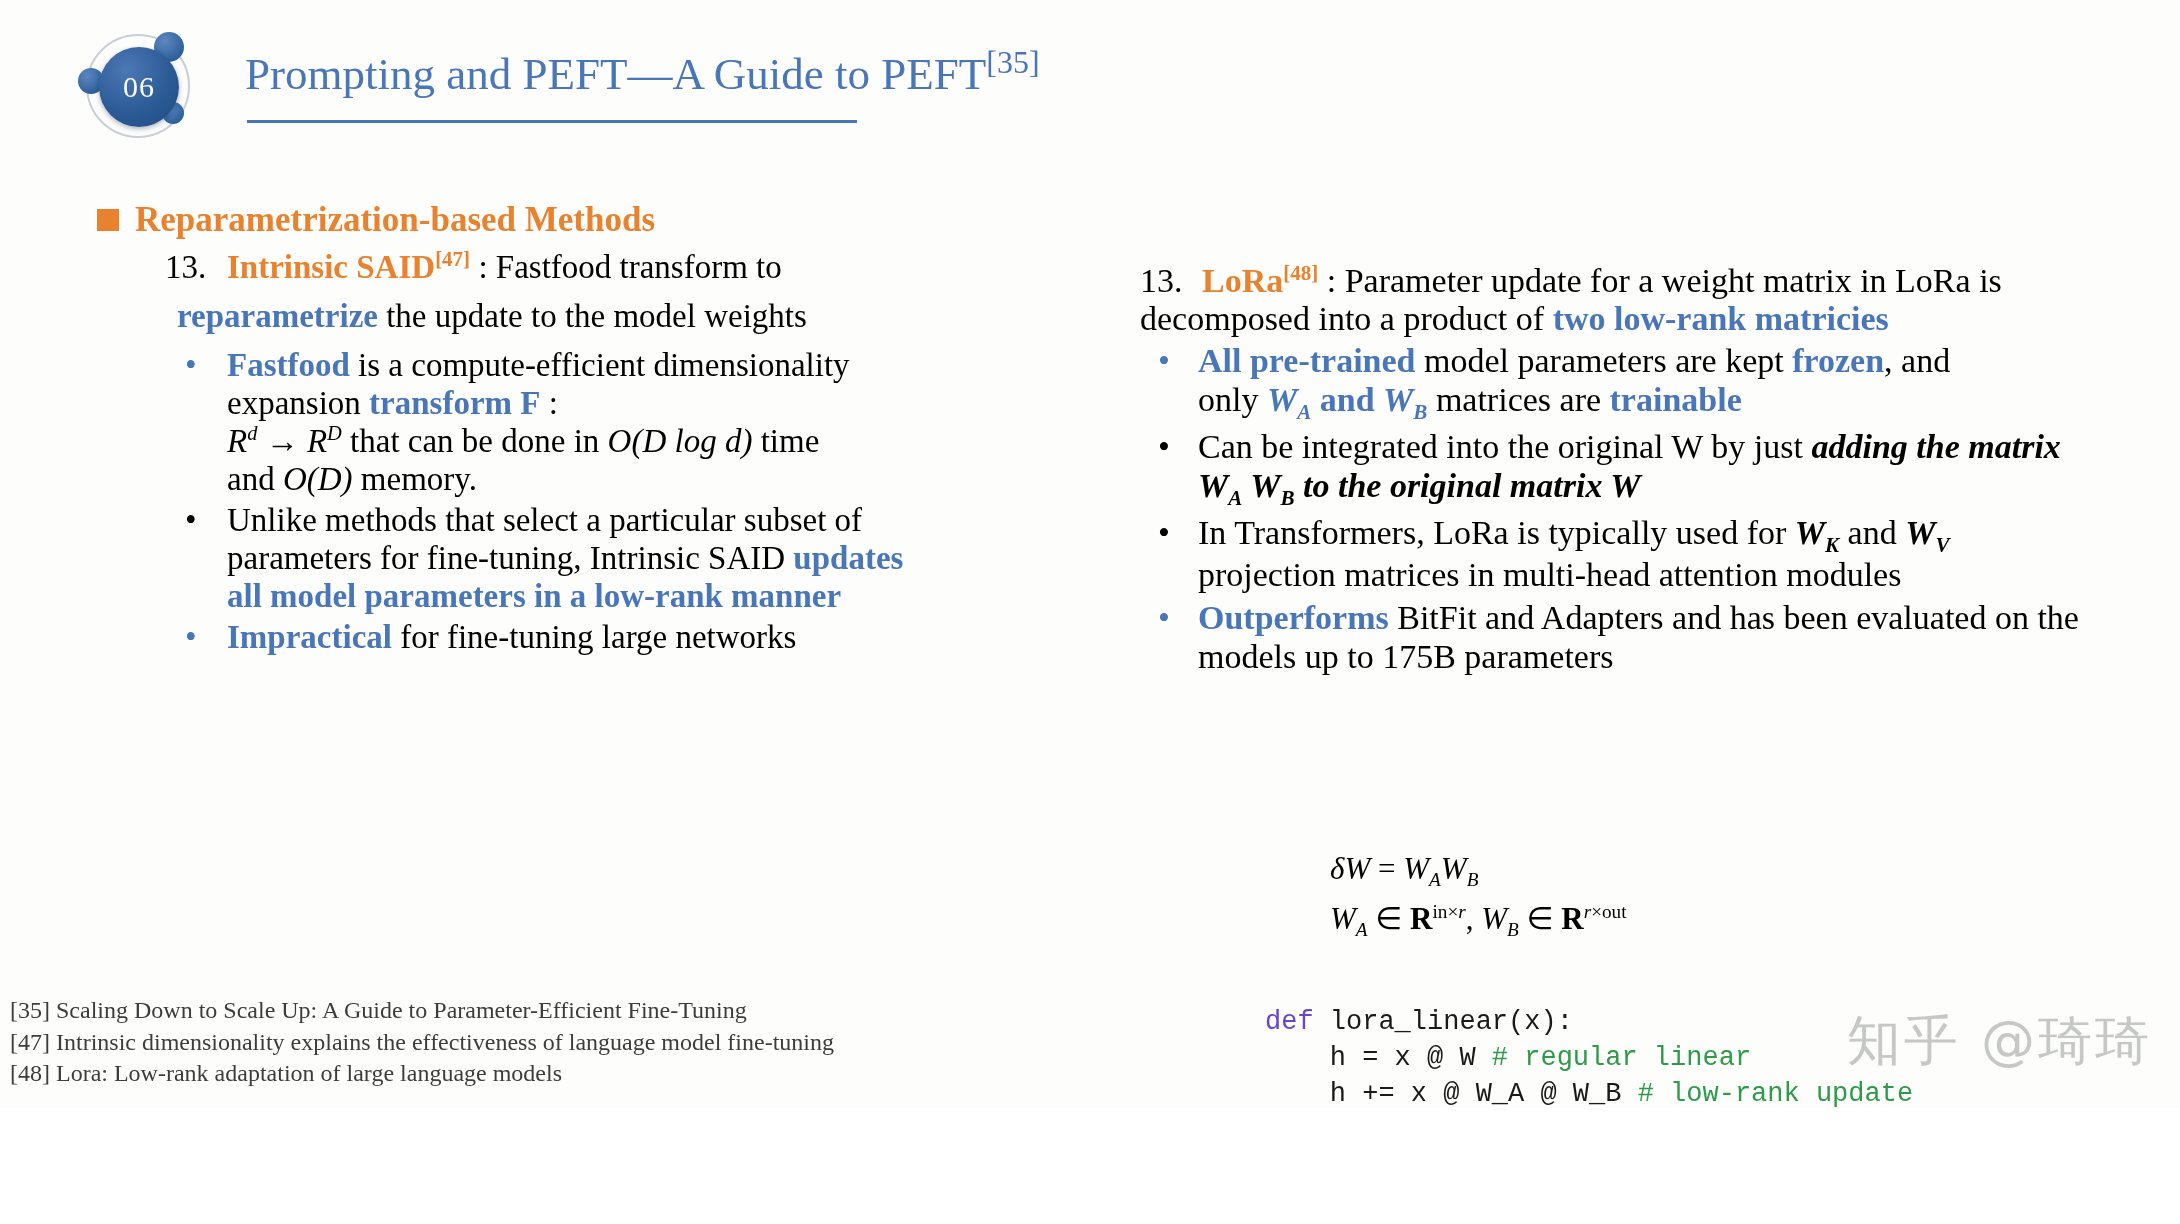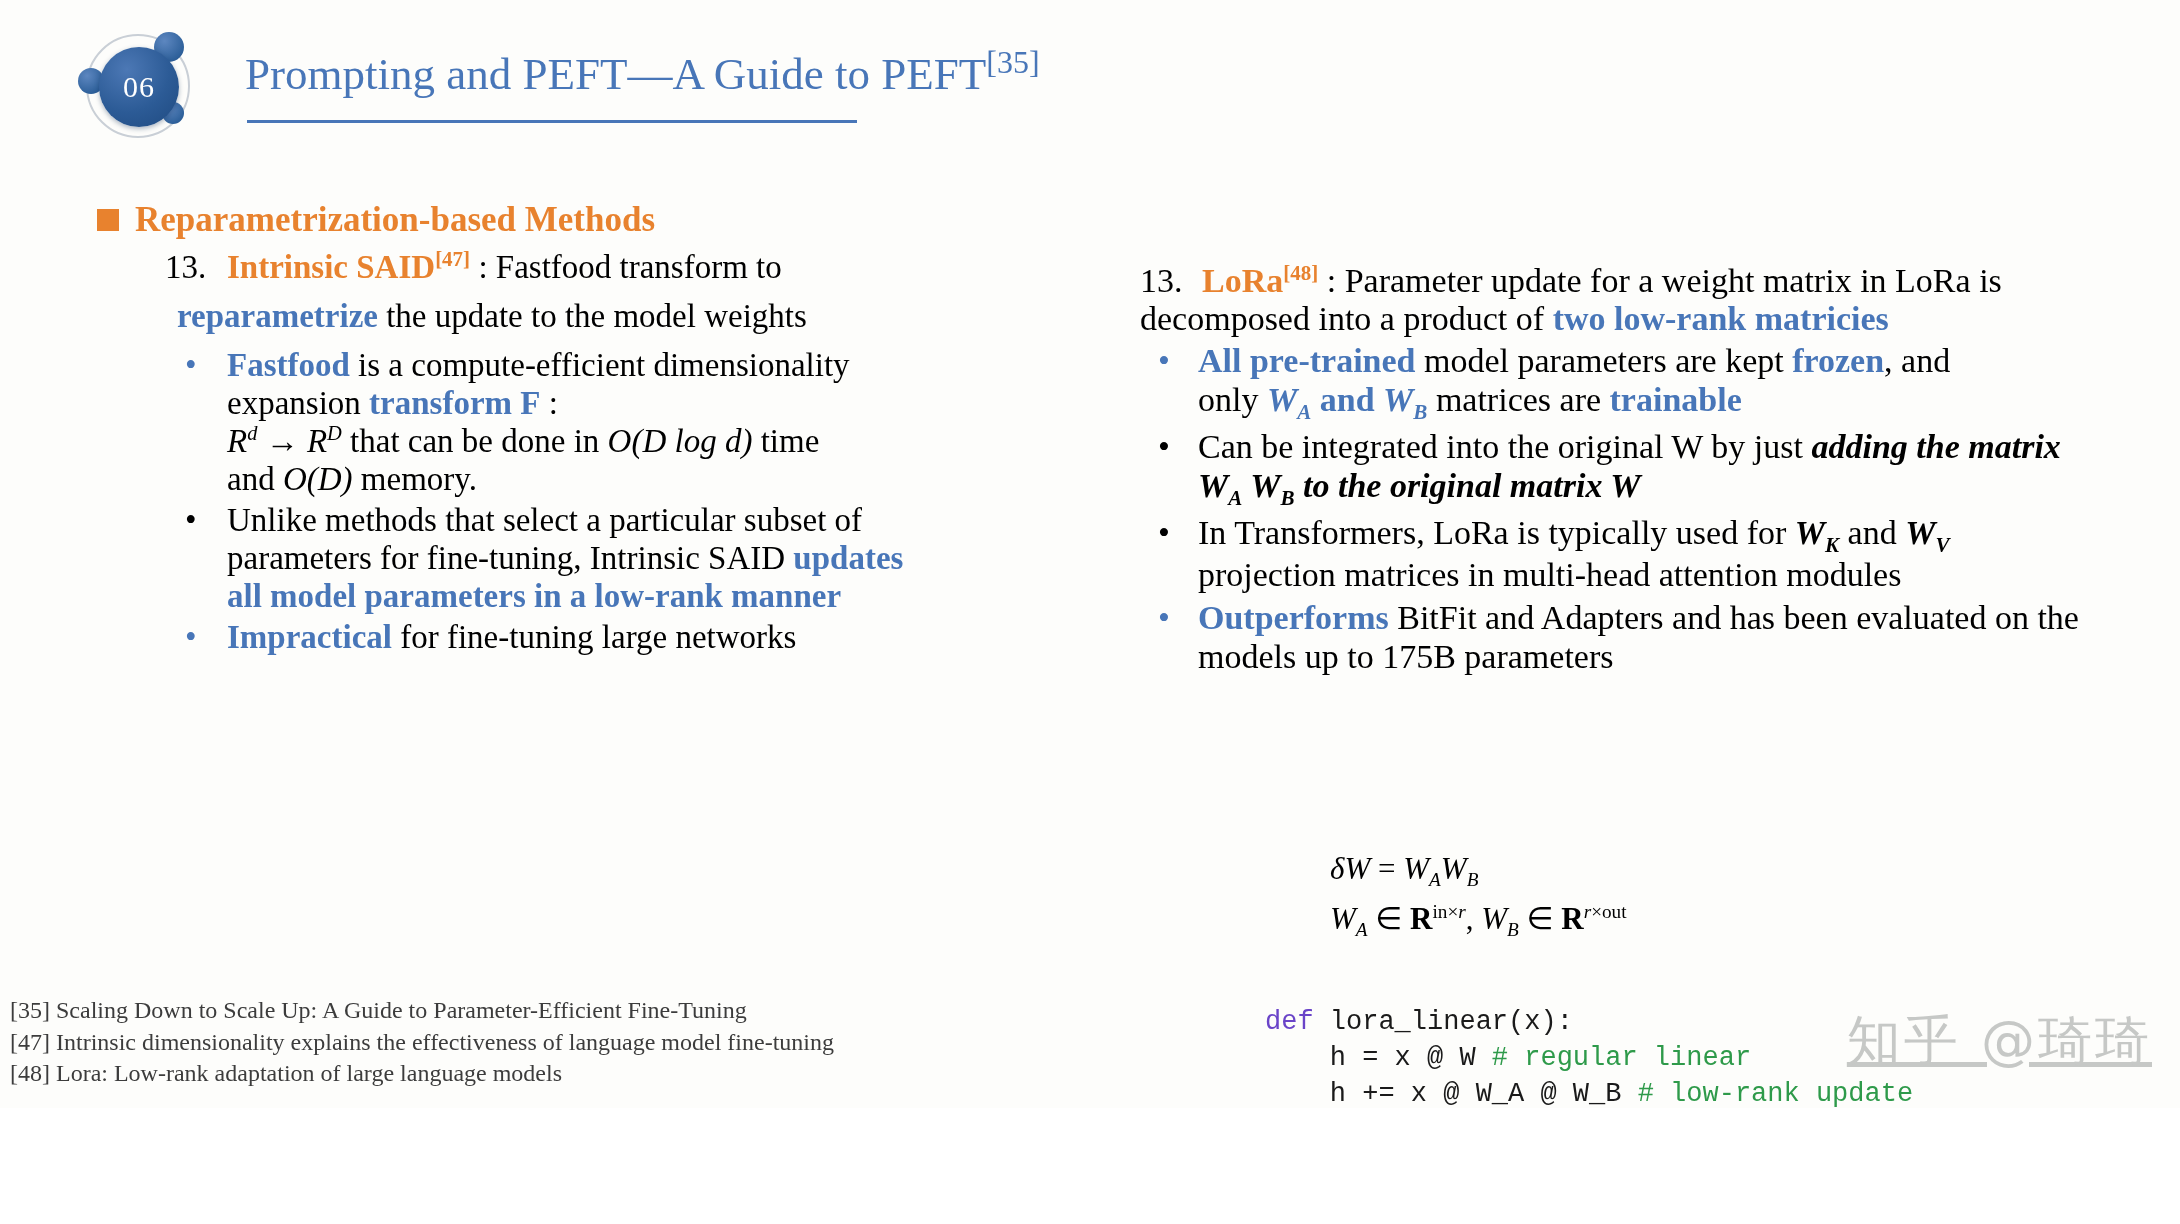--- a/index.html
+++ b/index.html
@@ -219,21 +219,20 @@
   
   .watermark {
     position: absolute;
     right: 28px;
     bottom: 30px;
     font-size: 54px;
     color: #c6c8c6;
     font-family: "DejaVu Sans", sans-serif;
     letter-spacing: 3px;
     white-space: nowrap;
-    text-decoration: underline;
   }
 </style>
 </head>
 <body>
 
 <div class="slide">
 
   <div class="header">
     <div class="badge-wrap">
       <div class="badge-ring"></div>

